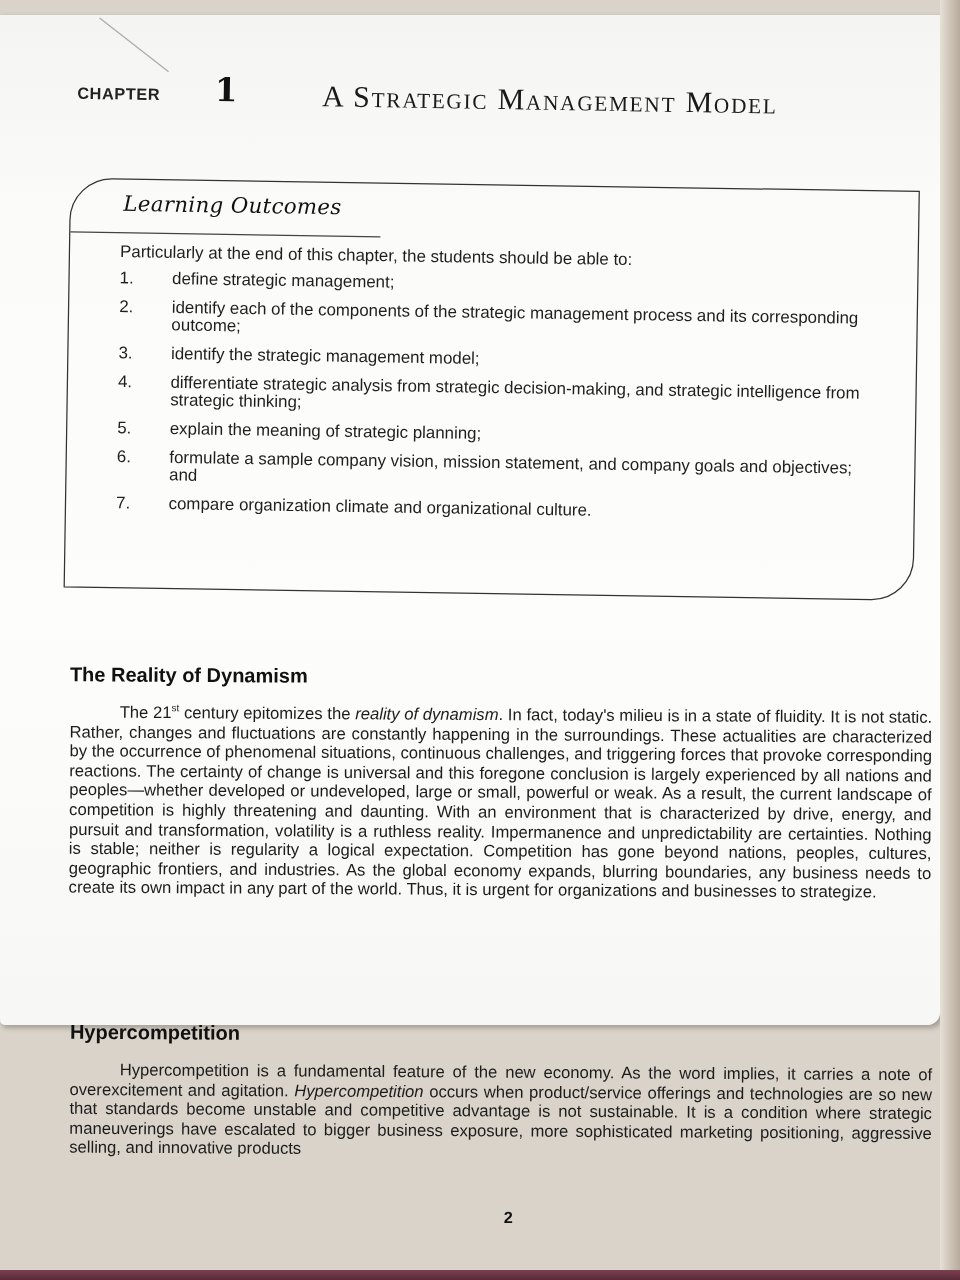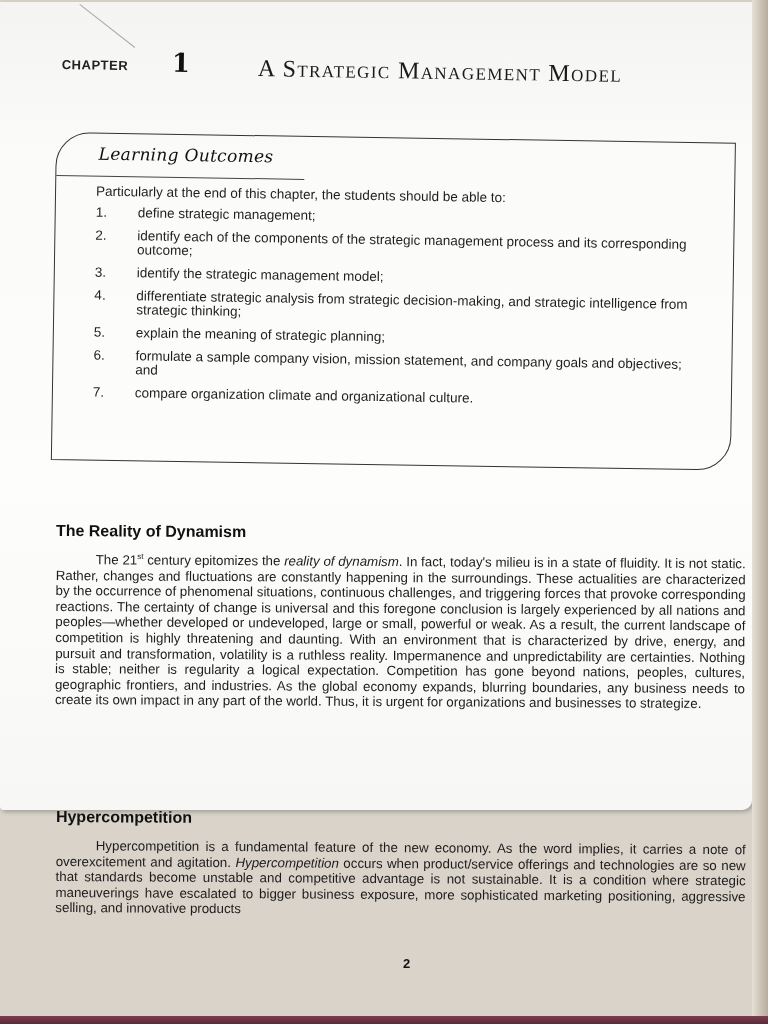--- a/index.html
+++ b/index.html
@@ -11,21 +11,21 @@
       background: #d9d3c9;
     }
     body {
       position: relative;
       font-family: "Liberation Sans", sans-serif;
       color: #1c1c1c;
     }
     .page {
       position: absolute;
       left: 0;
-      top: 2px;
+      top: 12px;
       width: 752px;
       height: 808px;
       background: linear-gradient(180deg, #f4f4f2 0%, #fbfbfa 20%, #fdfdfc 60%, #f7f7f5 100%);
       border-bottom-right-radius: 10px;
       border-bottom-left-radius: 4px;
       box-shadow: 2px 2px 4px rgba(0,0,0,0.25);
     }
     .page-right-edge {
       position: absolute;
       right: 0;

